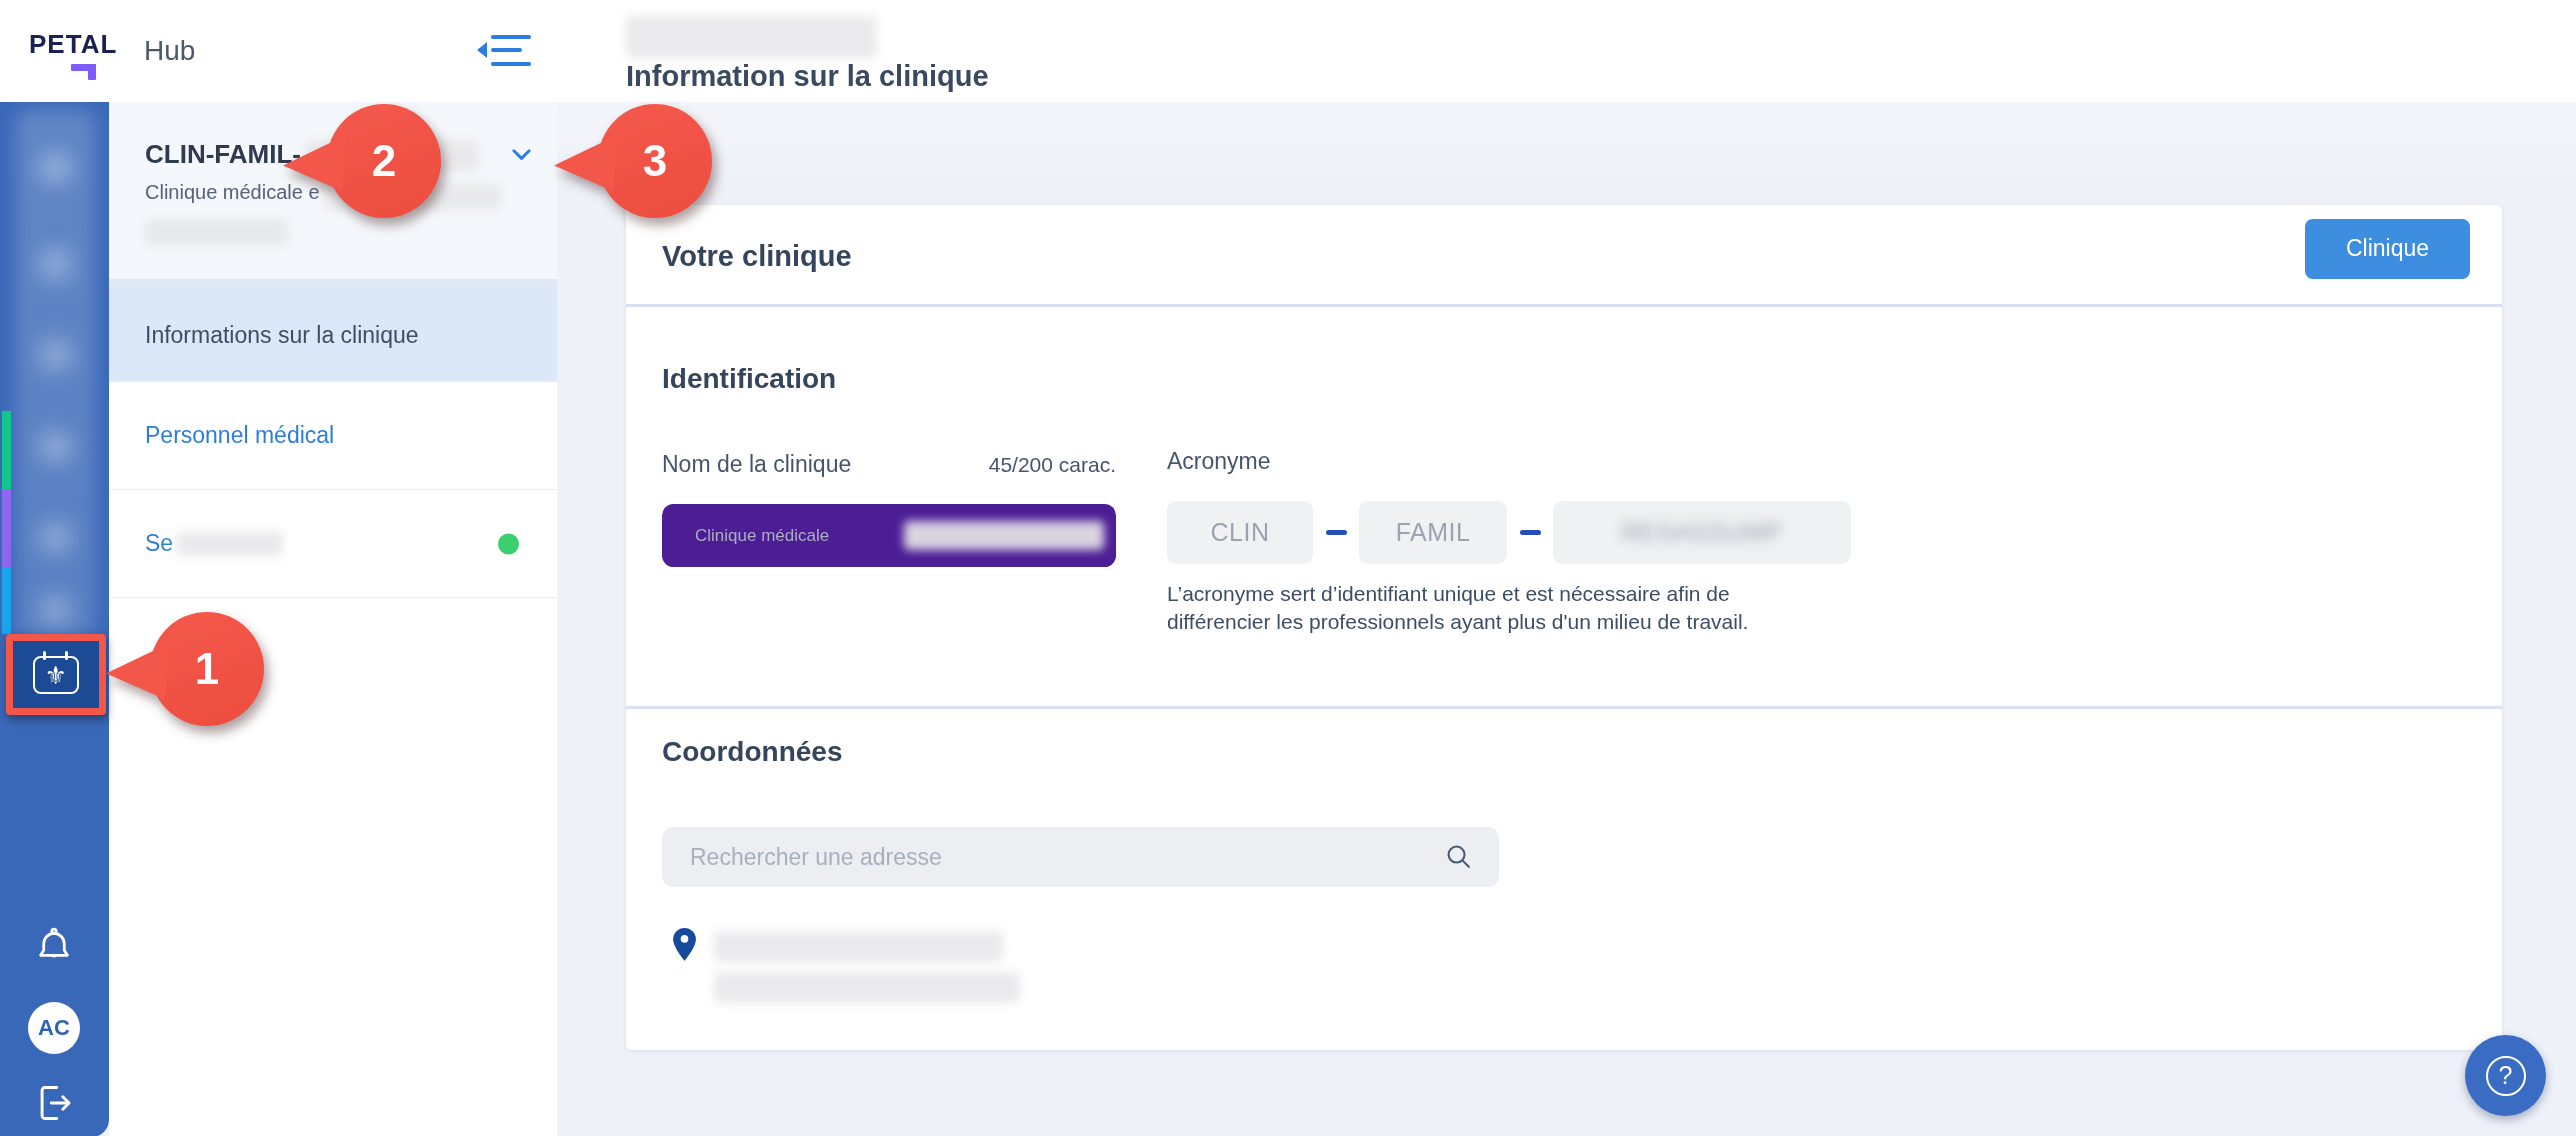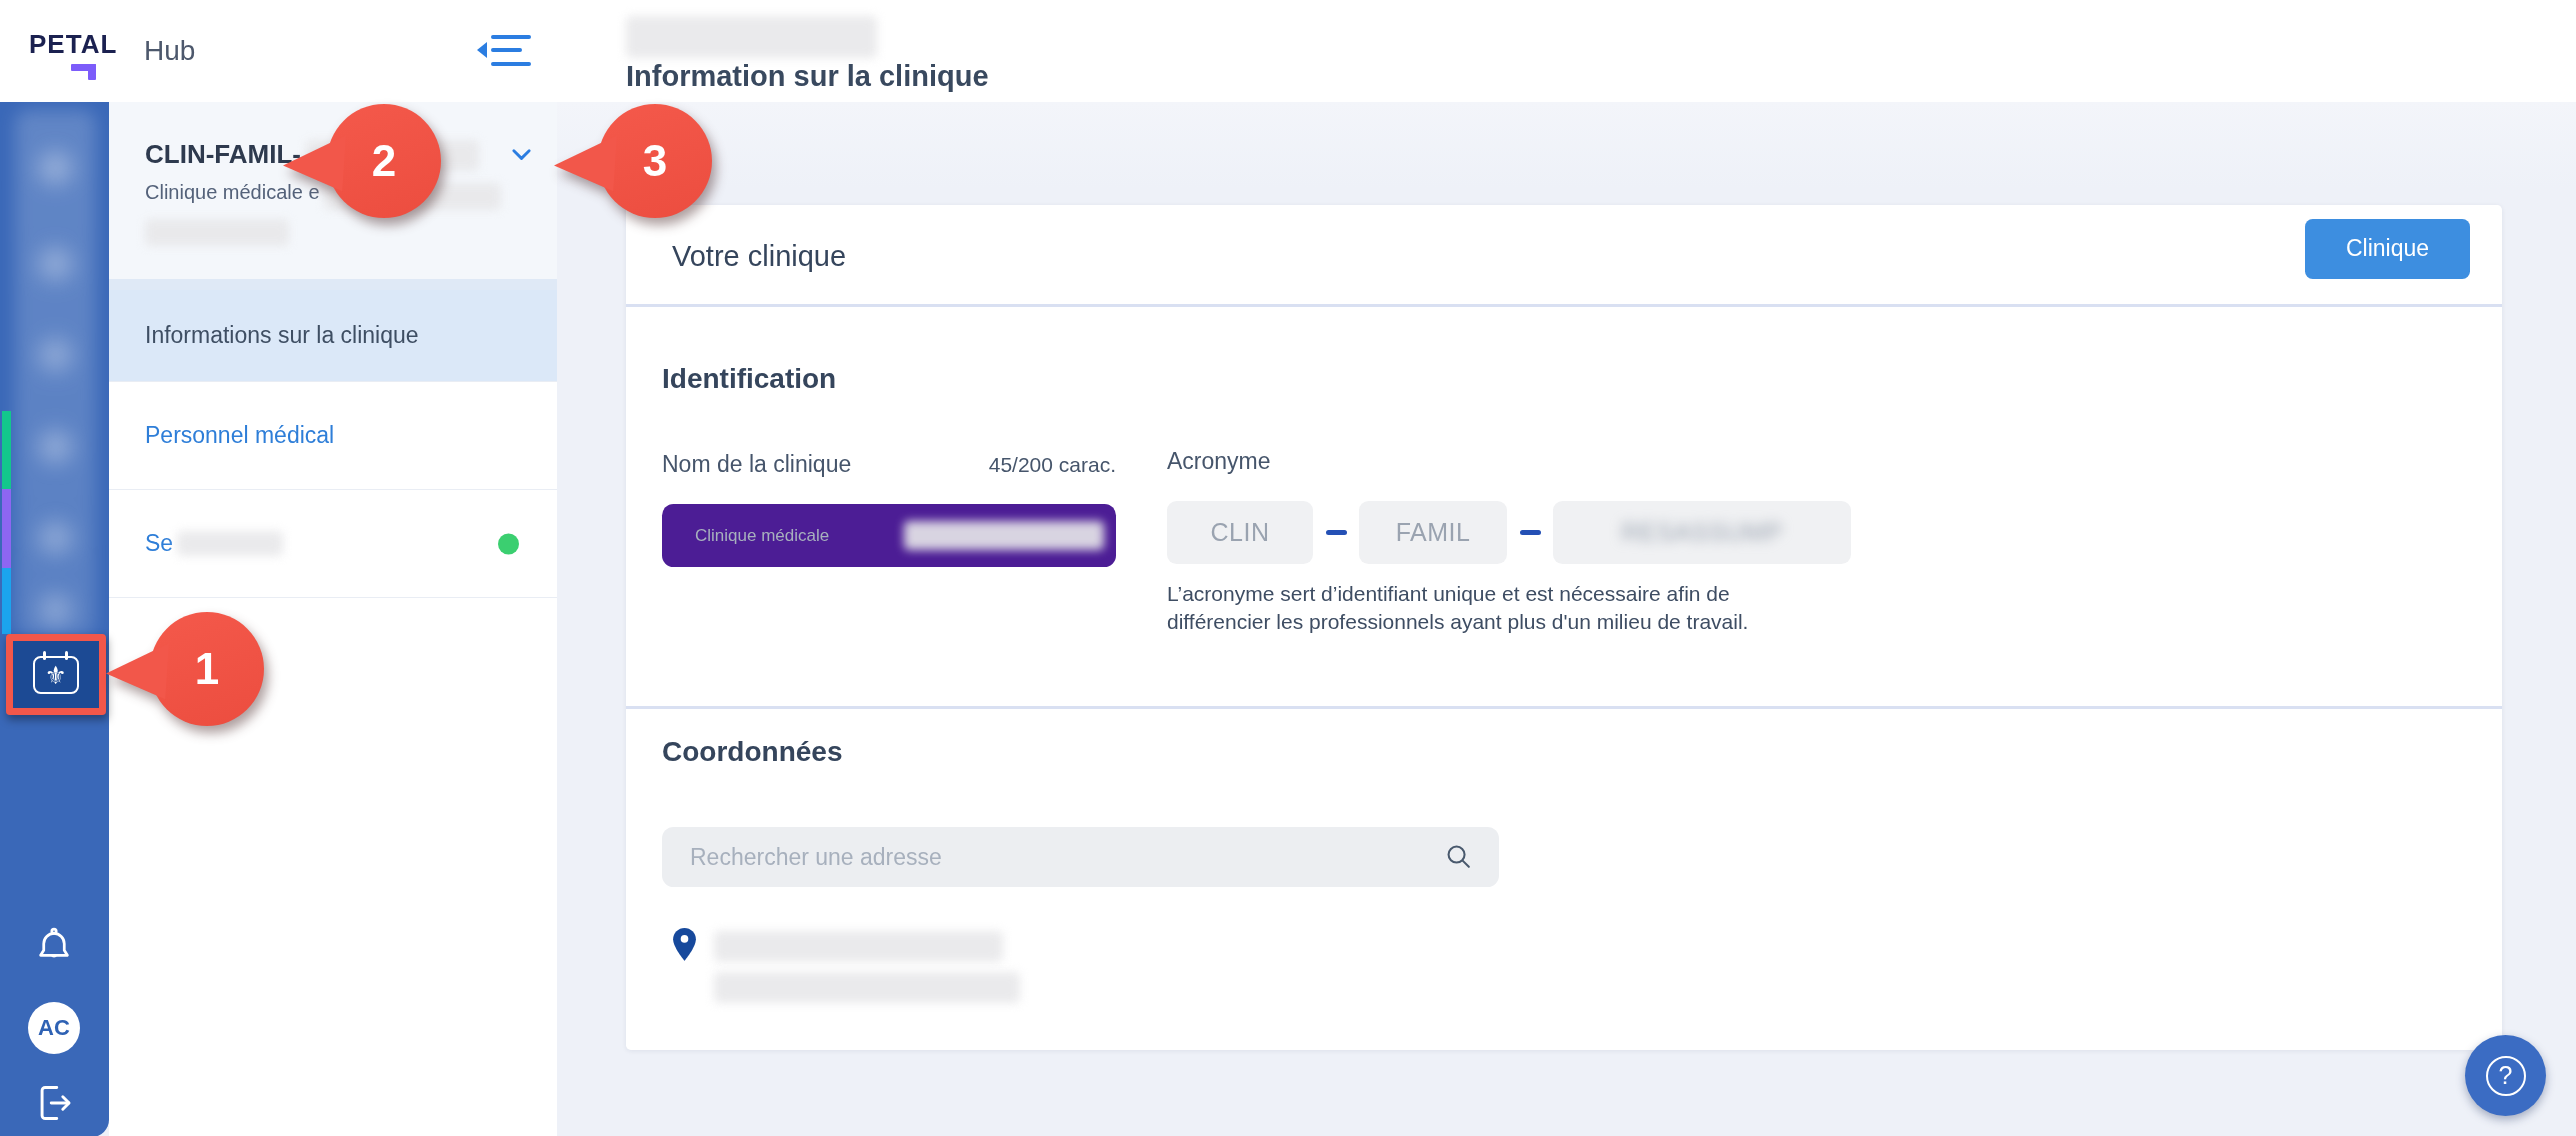--- a/index.html
+++ b/index.html
@@ -60,21 +60,21 @@
   
   .redact{background:#e8e8ea;border-radius:4.8px;filter:blur(4.8px);opacity:.9;}
   .redact-text{filter:blur(5.8px);}
 
   
   .main-bg{position:absolute;left:557px;top:102px;width:2019px;height:1035px;background:linear-gradient(180deg,#f3f5fa 0,#eef1f8 87px);}
   .crumb{position:absolute;left:626px;top:16.4px;width:251px;height:42px;z-index:6;}
   .page-title{position:absolute;left:626px;top:60px;font-size:29px;font-weight:700;color:#39495f;z-index:6;}
 
   .card{position:absolute;left:626px;top:205px;width:1876px;height:845px;background:#fff;border-radius:4.8px;box-shadow:0 1px 4.8px rgba(21,34,80,.08);}
-  .card-h{position:absolute;left:36px;top:35px;font-size:29px;font-weight:400;color:#35455c;margin-left:10px;}
+  .card-h{position:absolute;left:36px;top:35px;font-size:29px;font-weight:700;color:#35455c;}
   .btn-edit{position:absolute;right:32px;top:13.5px;width:165px;height:60px;background:#3d8ee0;border:none;border-radius:7.7px;color:#fff;font-size:23px;font-weight:500;cursor:pointer;}
   .div1{position:absolute;left:0;top:99px;width:1876px;height:2.9px;background:#d9e0f2;}
   .sec-h{position:absolute;font-size:28px;font-weight:700;color:#35455c;}
   .lbl{font-size:23px;color:#46556b;}
   .counter{font-size:21px;color:#46556b;}
   .label-row{position:absolute;left:36px;top:246px;width:454px;display:flex;justify-content:space-between;align-items:baseline;}
   .input-box{position:absolute;background:#4c1d95;border-radius:11.5px;display:flex;align-items:center;color:#a7b0bd;font-size:17px;}
   .name-input{left:36px;top:299px;width:454px;height:63px;padding-left:33px;}
   .name-redact{position:absolute;left:242px;top:17.3px;width:200px;height:29px;}
   .acr-label{position:absolute;left:541px;top:243px;}

